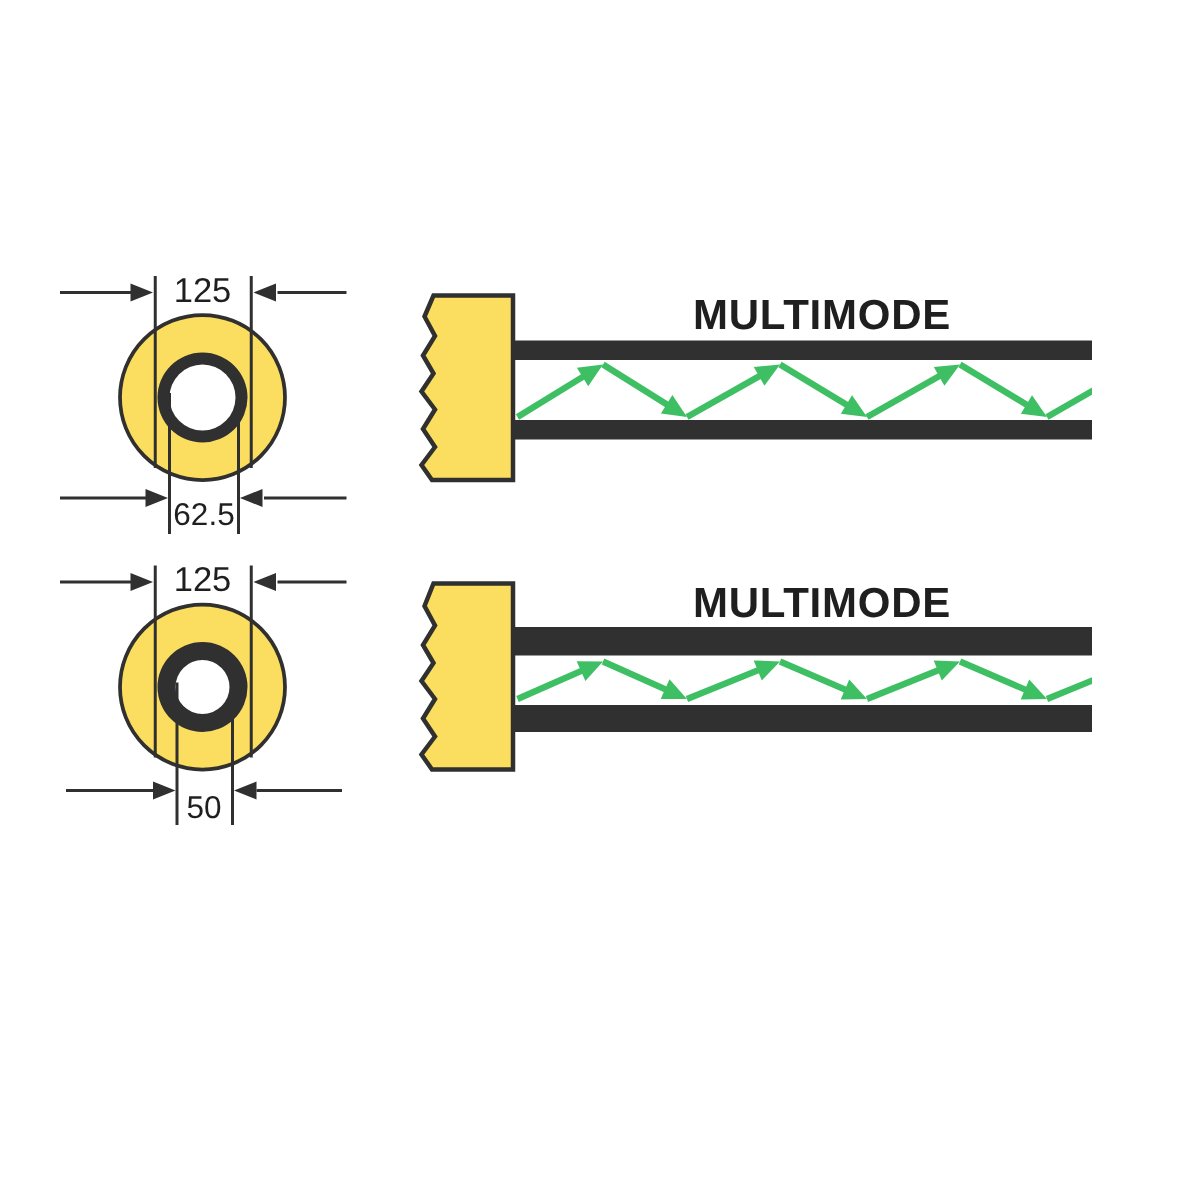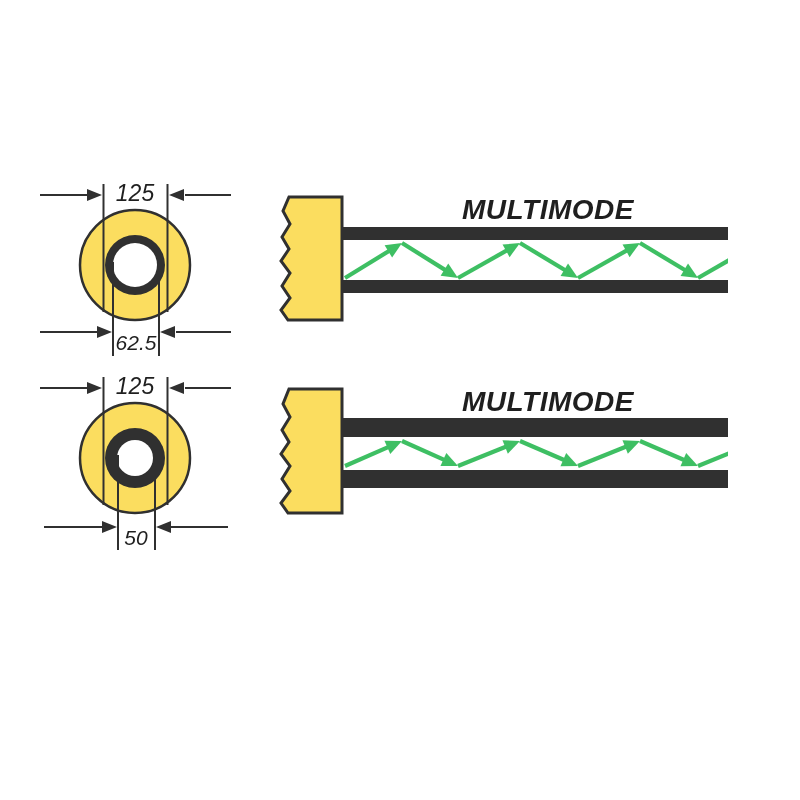--- a/index.html
+++ b/index.html
@@ -1,17 +1,17 @@
 <!DOCTYPE html>
 <html><head>
 <meta charset="utf-8">
 <style>
   html,body{margin:0;padding:0;background:#fff;}
   #stage{position:relative;width:728px;height:800px;background:var(--bg,#fff);overflow:hidden;
-         font-family:"Liberation Sans", sans-serif;font-style:italic;}
+         font-family:"Liberation Sans", sans-serif;}
   svg text{font-family:"Liberation Sans", sans-serif;}
   .dim-label{font-size:23px;fill:var(--ink,#1f1f1f);}
   .core-label{font-size:21px;fill:var(--ink,#1f1f1f);}
   .mode-label{font-size:28px;font-weight:700;fill:var(--ink,#1f1f1f);letter-spacing:.5px;}
   .dim-line{stroke:var(--dark,#303030);stroke-width:2;fill:none;}
   .dim-head{fill:var(--dark,#303030);}
   .buffer{fill:var(--yellow,#FBDD5F);stroke:var(--dark,#303030);stroke-width:2.5;}
   .clad{fill:var(--dark,#303030);}
   .core{fill:#ffffff;}
   .band{fill:var(--dark,#303030);}

